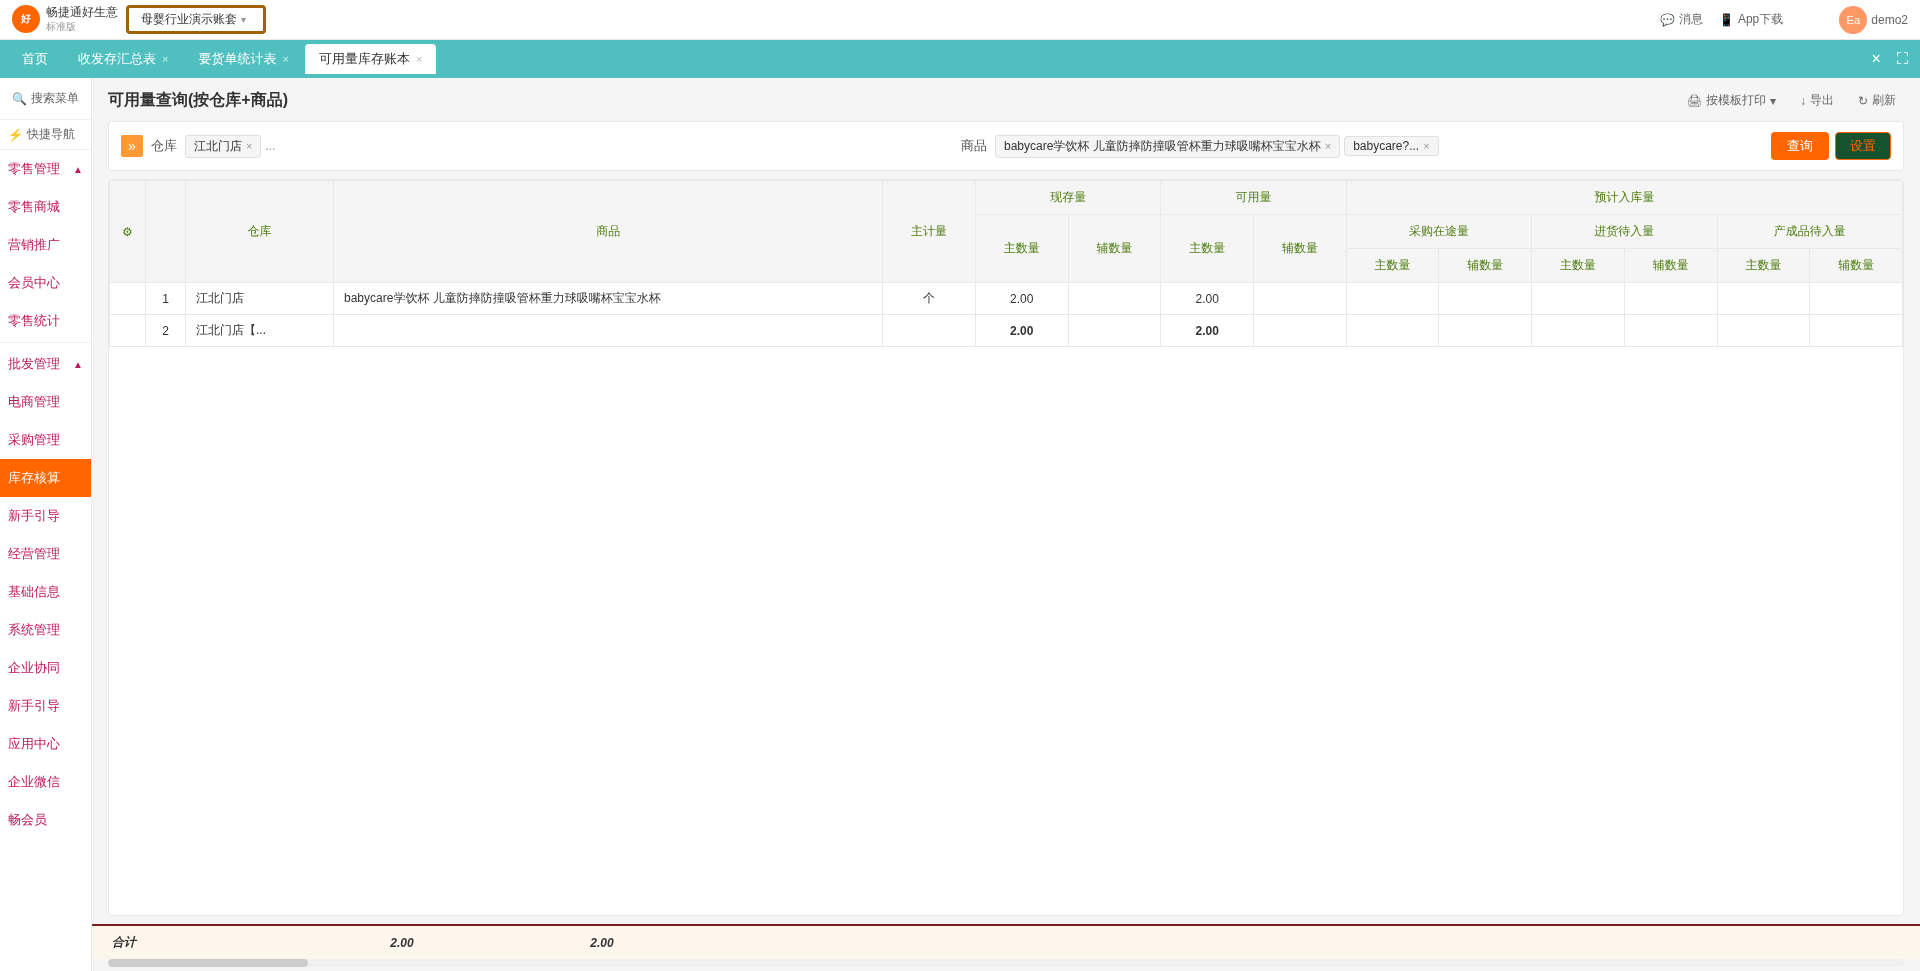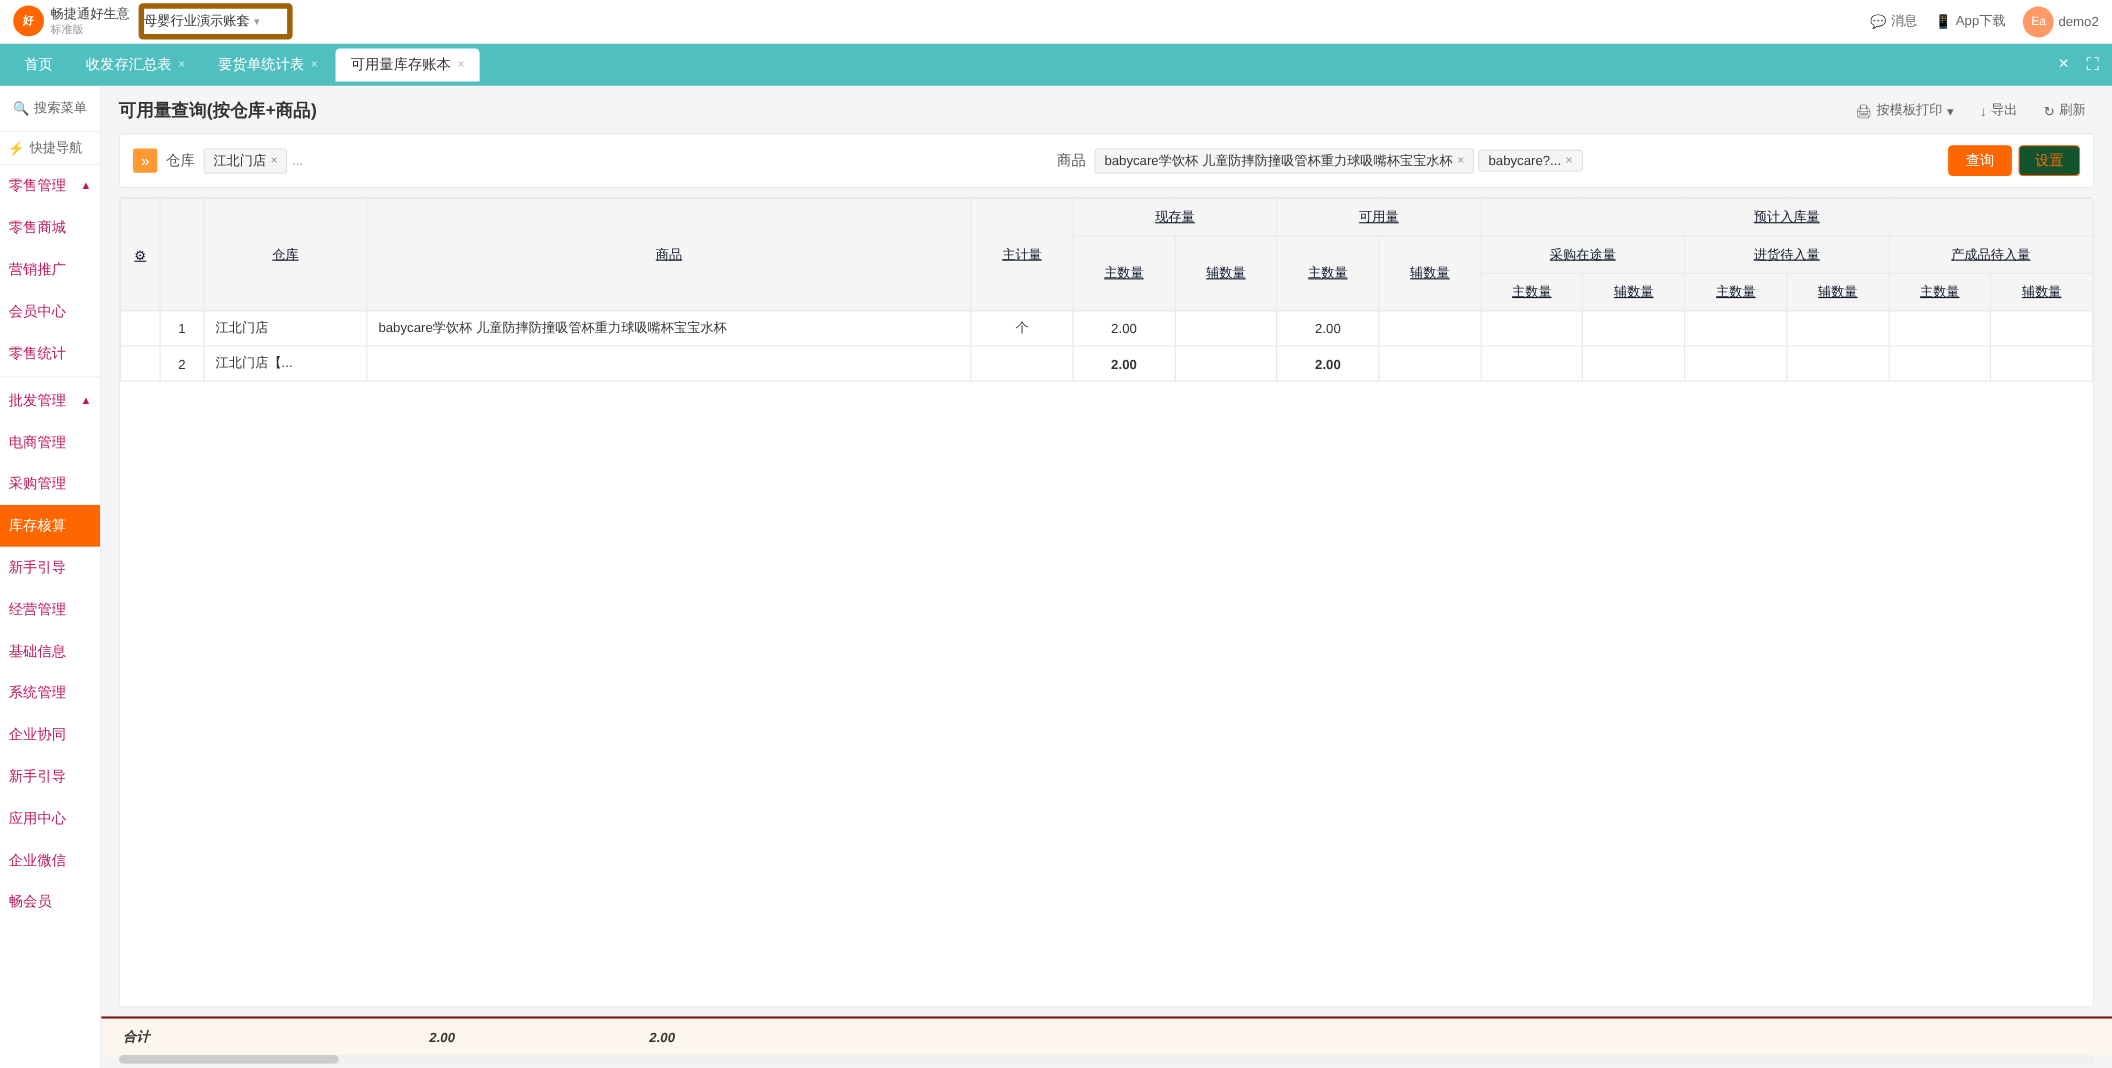--- a/index.html
+++ b/index.html
@@ -5,24 +5,24 @@
     * { box-sizing: border-box; margin: 0; padding: 0; }
     body { font-family: 'Microsoft YaHei', Arial, sans-serif; font-size: 13px; color: #333; background: #f0f2f5; display: flex; flex-direction: column; height: 971px; overflow: hidden; }
 
     
     .top-bar { background: #fff; height: 40px; display: flex; align-items: center; justify-content: space-between; padding: 0 12px; border-bottom: 1px solid #e8e8e8; flex-shrink: 0; }
     .top-bar-left { display: flex; align-items: center; gap: 8px; }
     .logo-area { display: flex; align-items: center; gap: 6px; }
     .logo-icon { width: 28px; height: 28px; background: #ff6600; border-radius: 50%; display: flex; align-items: center; justify-content: center; color: #fff; font-size: 10px; font-weight: bold; }
     .logo-text { font-size: 12px; color: #404040; line-height: 1.2; }
     .logo-sub { font-size: 10px; color: #999; }
-    .store-selector { display: flex; align-items: center; gap: 4px; border: 5px solid #a16207; border-radius: 4px; padding: 3px 0; background: #fff; cursor: pointer; font-size: 12px; color: #333; min-width: 140px; }
+    .store-selector { display: flex; align-items: center; gap: 4px; border: 3px solid #a16207; border-radius: 4px; padding: 3px 12px; background: #fff; cursor: pointer; font-size: 12px; color: #333; min-width: 140px; }
     .top-bar-right { display: flex; align-items: center; gap: 16px; }
     .top-action { display: flex; align-items: center; gap: 4px; cursor: pointer; color: #666; font-size: 12px; }
-    .user-avatar { width: 28px; height: 28px; border-radius: 50%; background: #ff9966; display: flex; align-items: center; justify-content: center; color: #fff; font-size: 11px; }
+    .user-avatar { width: 28px; height: 28px; border-radius: 50%; background: #ff9966; display: flex; align-items: center; justify-content: center; color: #fff; font-size: 11px; margin-left: 40px; }
 
     
     .nav-tabs { background: #4fbfbf; height: 38px; display: flex; align-items: center; padding: 0 8px; flex-shrink: 0; gap: 2px; }
     .nav-tab { display: flex; align-items: center; gap: 6px; padding: 6px 14px; border-radius: 4px 4px 0 0; cursor: pointer; font-size: 13px; color: #fff; position: relative; white-space: nowrap; }
     .nav-tab.active { background: #fff; color: #333; }
     .nav-tab-close { font-size: 11px; cursor: pointer; opacity: 0.7; }
     .nav-home { color: #fff; font-size: 13px; padding: 6px 14px; cursor: pointer; }
     .nav-right { margin-left: auto; display: flex; gap: 8px; }
     .nav-icon-btn { color: #fff; cursor: pointer; font-size: 16px; padding: 4px; }
 
@@ -57,21 +57,21 @@
     .filter-tag-close { cursor: pointer; color: #999; font-size: 11px; }
     .filter-more { color: #999; font-size: 12px; cursor: pointer; }
     .filter-actions { display: flex; gap: 6px; margin-left: auto; }
     .btn-query { background: #ff6600; color: #fff; border: none; border-radius: 4px; padding: 5px 16px; cursor: pointer; font-size: 13px; }
     .btn-setting { background: #14532d; color: #ff6600; border: 1px solid #ff6600; border-radius: 4px; padding: 4px 14px; cursor: pointer; font-size: 13px; }
 
     
     .table-wrapper { margin: 8px 16px; background: #fff; border-radius: 4px; border: 1px solid #e8e8e8; flex: 1; overflow: auto; }
     table { width: 100%; border-collapse: collapse; font-size: 12px; }
     thead tr { background: #f5f5f5; }
-    th { padding: 8px 10px; border: 1px solid #e8e8e8; color: #0f172a; font-weight: 500; text-align: center; white-space: nowrap; text-decoration: underline; }
+    th { padding: 8px 10px; border: 1px solid #e8e8e8; color: #4d7c0f; font-weight: 500; text-align: center; white-space: nowrap; }
     td { padding: 7px 10px; border: 1px solid #e8e8e8; text-align: center; color: #333; }
     .col-settings { width: 36px; }
     .col-no { width: 40px; }
 
     
     .table-footer { background: #fdf6ec; border-top: 2px solid #7f1d1d; padding: 8px 10px; display: flex; align-items: center; font-size: 12px; font-weight: 600; color: #333; font-style: italic; }
     .footer-label { min-width: 160px; padding-left: 10px; }
 
     
     .table-scroll-bar { height: 8px; background: #f0f0f0; margin: 0 16px 4px; border-radius: 4px; overflow: hidden; }

